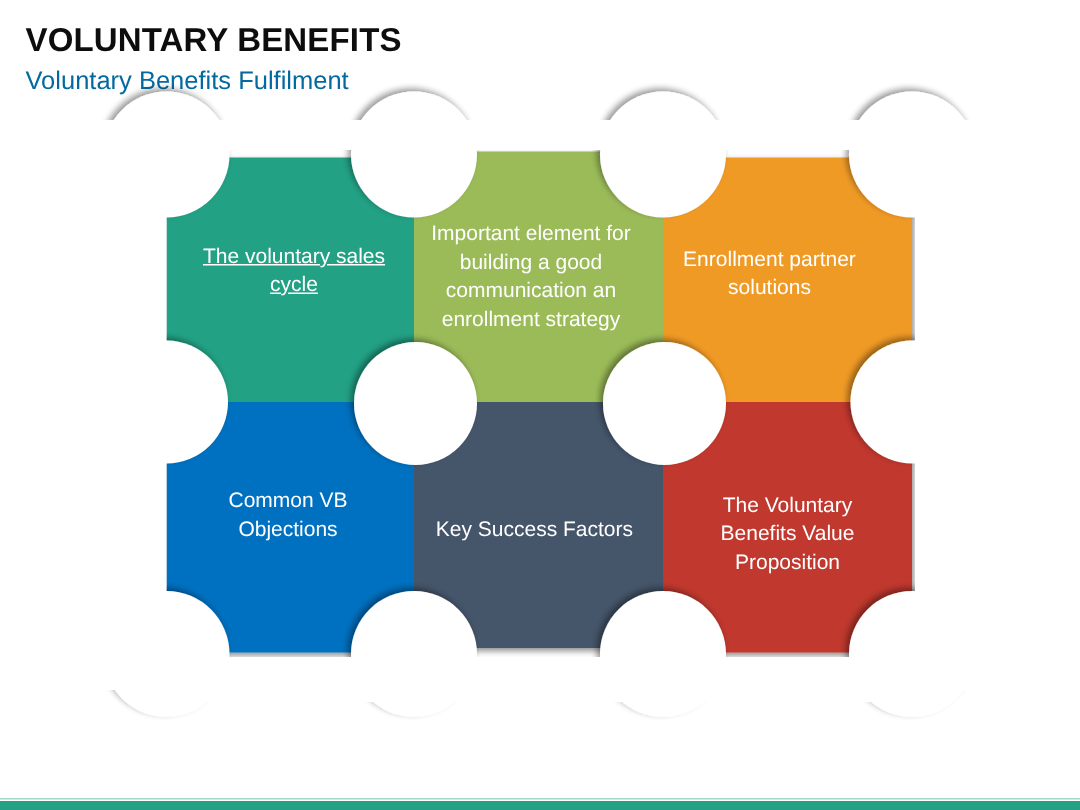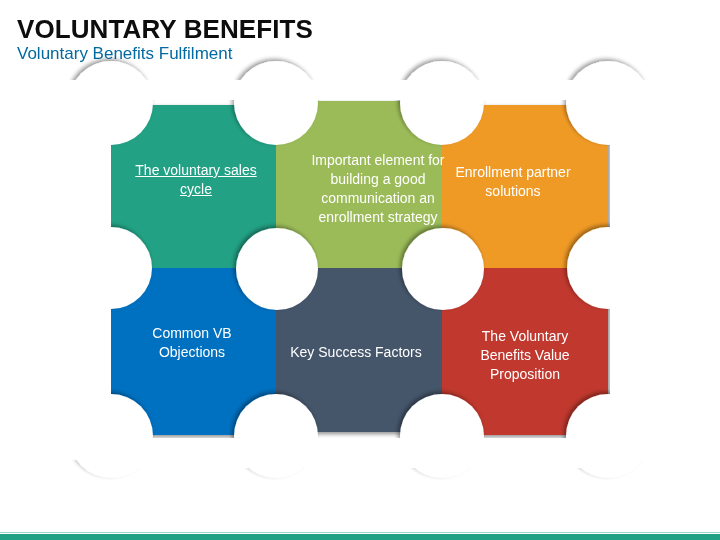--- a/index.html
+++ b/index.html
@@ -1,17 +1,17 @@
 <!DOCTYPE html>
 <html><head>
 <meta charset="utf-8">
 <style>
   html, body { margin:0; padding:0; }
   body { width:720px; height:540px; position:relative; overflow:hidden; background:#ffffff; font-family:"Liberation Sans", "DejaVu Sans", sans-serif; }
-  .title { position:absolute; left:17px; top:14px; font-size:26px; font-weight:bold; color:#0d0d0d; letter-spacing:0.1px; }
+  .title { position:absolute; left:17px; top:14px; font-size:22px; font-weight:bold; color:#0d0d0d; letter-spacing:0.1px; }
   .subtitle { position:absolute; left:17px; top:44px; font-size:17px; color:#0369a1; }
   .diagram { position:absolute; left:0; top:0; width:720px; height:540px; }
   .tile-text { position:absolute; color:#ffffff; font-size:14px; line-height:19px; text-align:center; display:flex; align-items:center; justify-content:center; }
   .tile-text span { display:block; }
   .bottom-bar { position:absolute; left:0; top:534px; width:720px; height:6px; background:#22a184; }
   .bottom-line { position:absolute; left:0; top:532px; width:720px; height:1px; background:#9fd6c8; }
 </style>
 </head>
 <body>
 
@@ -70,30 +70,30 @@
 
   <rect x="0" y="80" width="111" height="380" fill="#ffffff"></rect>
   <rect x="610" y="80" width="110" height="380" fill="#ffffff"></rect>
   <rect x="100" y="80" width="520" height="20" fill="#ffffff"></rect>
   <rect x="100" y="438" width="520" height="30" fill="#ffffff"></rect>
 </svg>
 
 <div class="tile-text" style="left:126px;top:150px;width:140px;height:60px;text-decoration:underline;">
   <span>The voluntary sales cycle</span>
 </div>
-<div class="tile-text" style="left:304px;top:141px;width:148px;height:86px;align-items:flex-end;">
+<div class="tile-text" style="left:280px;top:141px;width:148px;height:86px;">
   <span>Important element for building a good communication an enrollment strategy</span>
 </div>
 <div class="tile-text" style="left:438px;top:152px;width:150px;height:60px;">
   <span>Enrollment partner solutions</span>
 </div>
 <div class="tile-text" style="left:126px;top:313px;width:132px;height:60px;justify-content:center;">
   <span>Common VB Objections</span>
 </div>
-<div class="tile-text" style="left:290px;top:322px;width:132px;height:60px;">
+<div class="tile-text" style="left:290px;top:322px;width:132px;height:60px;justify-content:flex-end;">
   <span>Key Success Factors</span>
 </div>
 <div class="tile-text" style="left:458px;top:322px;width:134px;height:66px;text-align:center;">
   <span>The Voluntary Benefits Value Proposition</span>
 </div>
 
 <div class="bottom-line"></div>
 <div class="bottom-bar"></div>
 
 </body></html>

